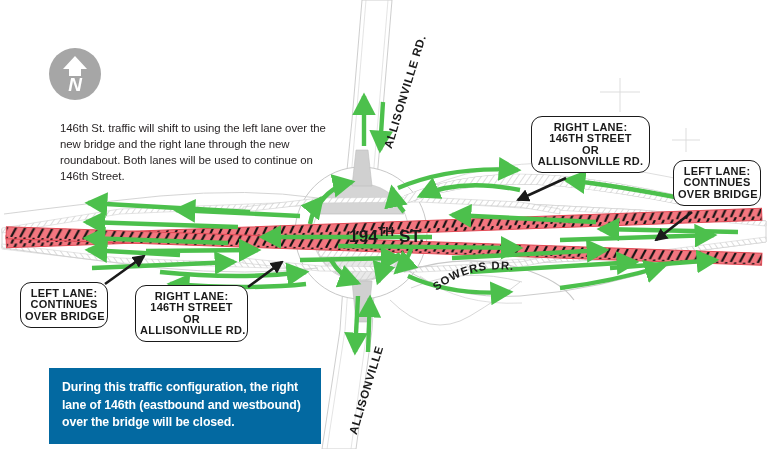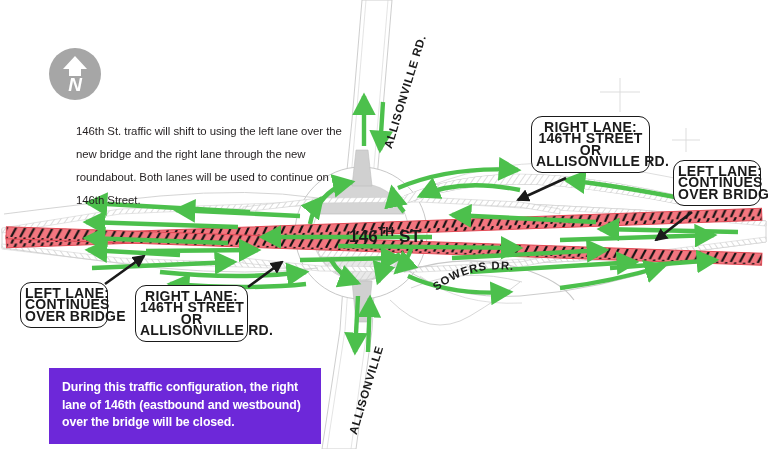--- a/index.html
+++ b/index.html
@@ -33,61 +33,60 @@
     left: 49px;
     top: 48px;
     width: 52px;
     height: 52px;
   }
 
   
   .para {
     position: absolute;
     font-size: 11.4px;
-    line-height: 23px;
+    line-height: 16px;
     color: #231f20;
     letter-spacing: -0.05px;
-    margin-left: 16px;
   }
   #intro-paragraph {
     left: 60px;
     top: 120px;
     width: 278px;
   }
   #roundabout-paragraph {
     left: 404px;
     top: 341px;
     width: 292px;
   }
 
   
   #alert-banner {
     position: absolute;
     left: 49px;
     top: 368px;
     width: 272px;
     padding: 11px 13px 12px 13px;
     box-sizing: border-box;
-    background: #6d28d9;
+    background: #0369a1;
     color: #ffffff;
     font-size: 12.3px;
     font-weight: bold;
     line-height: 17.5px;
     letter-spacing: -0.1px;
   }
 
   
   .callout {
     position: absolute;
     box-sizing: border-box;
     background: #ffffff;
     border: 1.9px solid #1a1a1a;
     border-radius: 11px;
     text-align: center;
-    font-size: 14px;
+    font-size: 11px;
     font-weight: bold;
     line-height: 11.3px;
     letter-spacing: 0.25px;
     color: #1a1a1a;
     padding: 5px 4px 5px 4px;
     z-index: 5;
   }
   .callout .cl-line { display: block; white-space: nowrap; }
 
   #callout-right-lane-top   { left: 531px; top: 116px; width: 119px; }
@@ -297,21 +296,21 @@
       <path d="M26,8 L38,21 L32,21 L32,28 L20,28 L20,21 L14,21 Z" fill="#ffffff"></path>
       <text x="26" y="43" text-anchor="middle" font-family="Liberation Sans, sans-serif" font-size="19" font-weight="bold" font-style="italic" fill="#ffffff">N</text>
     </svg>
   </div>
 
   <div class="street-label" id="label-allisonville-top">ALLISONVILLE RD.</div>
 
   <div class="street-label" id="label-allisonville-bottom">ALLISONVILLE</div>
 
   <div class="street-label" id="label-146th">
-    <span>146</span><sup>TH</sup>
+    <span>194</span><sup>TH</sup>
     <span>ST.</span>
   </div>
 
   <div class="callout" id="callout-right-lane-top">
     <span class="cl-line">RIGHT LANE:</span>
     <span class="cl-line">146TH STREET</span>
     <span class="cl-line">OR</span>
     <span class="cl-line">ALLISONVILLE RD.</span>
   </div>
 

